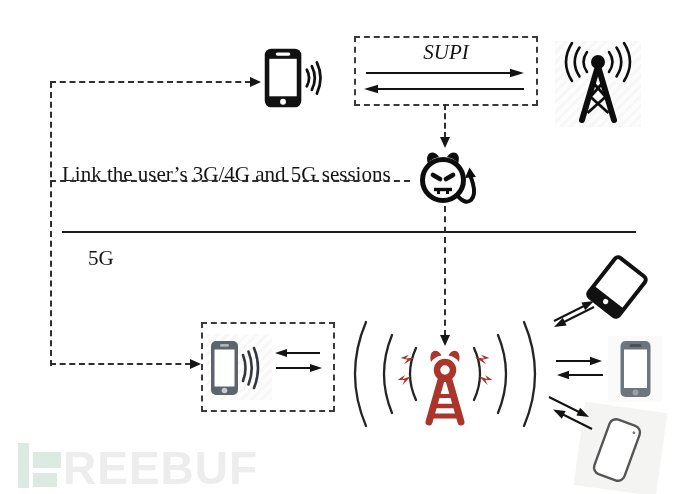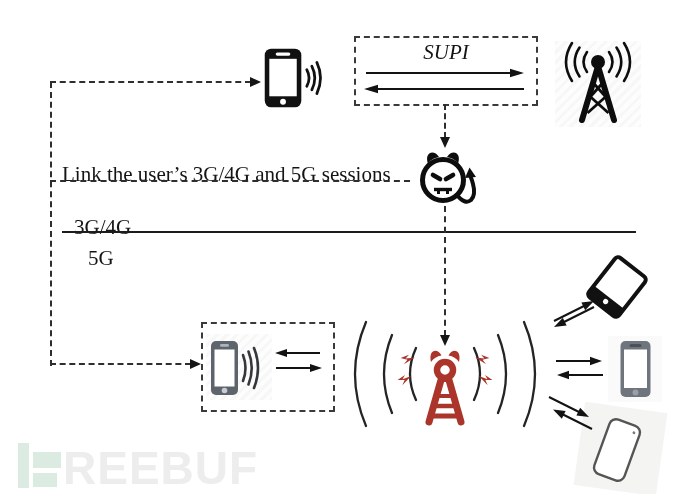--- a/index.html
+++ b/index.html
@@ -112,21 +112,20 @@
       <rect x="30" y="41.5" width="3" height="4.5" fill="#0d0d0d"></rect>
       <path d="M41 47 Q49 57 55 52 Q60 47 57 36 Q56 32 54.5 28.5" fill="none" stroke="#0d0d0d" stroke-width="4" stroke-linecap="round"></path>
       <polygon points="49,30 60,29 53.5,19.5" fill="#0d0d0d"></polygon>
     </svg>
   </div>
 
   <div class="abs lbl" style="left:62px;top:152px;">Link the user’s 3G/4G and 5G sessions</div>
 
   <div class="abs dash-h" style="left:50px;top:180px;width:360px;"></div>
 
-  <div class="abs lbl" style="left:74px;top:205px;">3G/4G</div>
   <div class="abs solid-h" style="left:62px;top:231px;width:574px;"></div>
   <div class="abs lbl" style="left:88px;top:236px;text-align:right;">5G</div>
 
   <div class="abs dash-v" style="left:444px;top:206px;height:130px;"></div>
   <div class="abs tri-down" style="left:440px;top:335px;"></div>
 
   <div class="abs dash-h" style="left:50px;top:363px;width:141px;"></div>
   <div class="abs tri-right" style="left:190px;top:359px;"></div>
 
   <div class="abs dashed-box" style="left:201px;top:322px;width:130px;height:86px;"></div>

